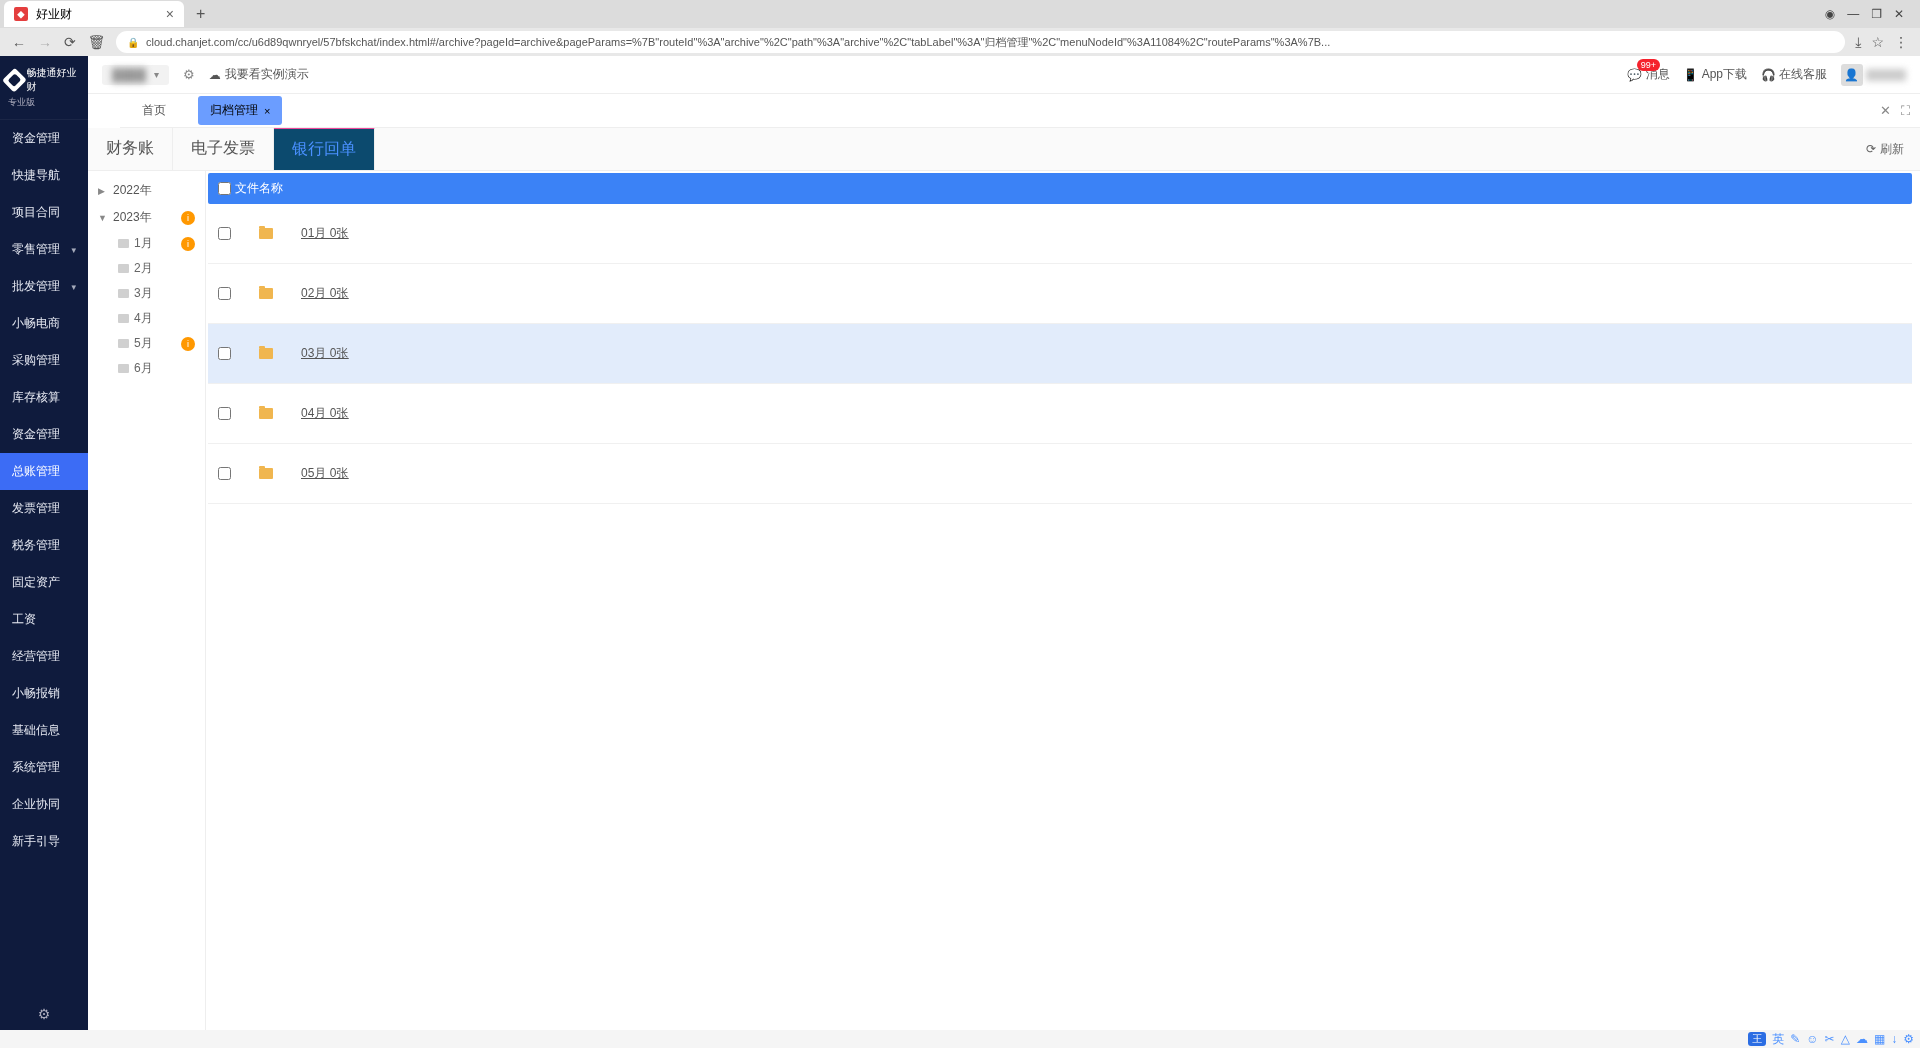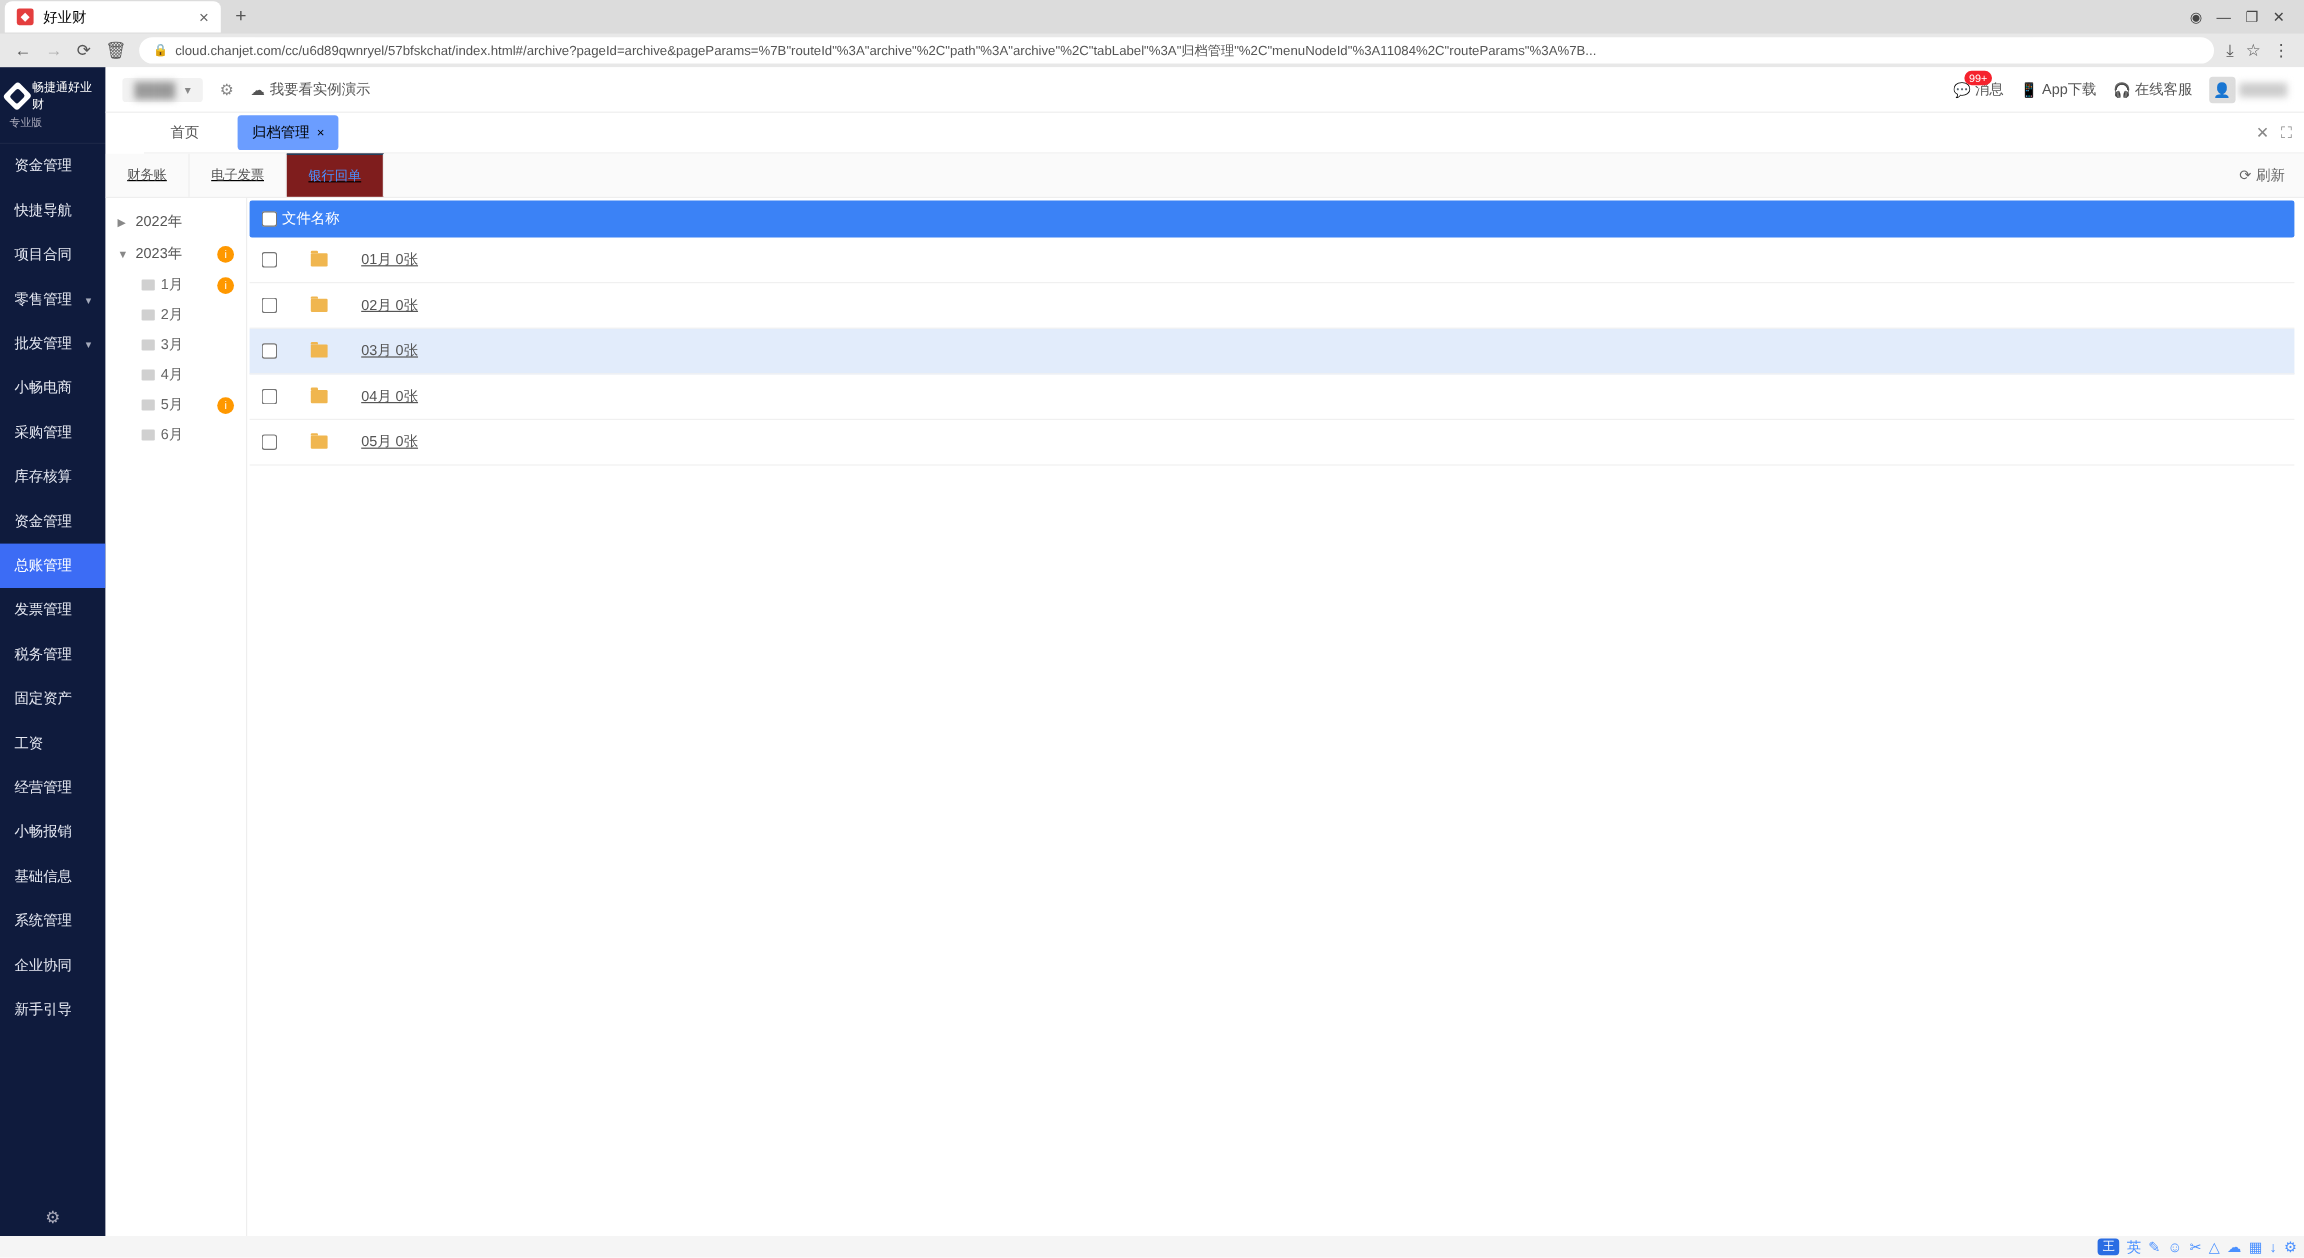--- a/index.html
+++ b/index.html
@@ -52,38 +52,38 @@
 
 .page-tabs { height: 34px; display: flex; align-items: center; border-bottom: 1px solid #eee; padding: 0 10px; font-size: 12px; gap: 20px; margin-left: 32px; }
 .page-tab { padding: 6px 12px; cursor: pointer; color: #555; border-radius: 3px; }
 .page-tab.active { background: #6b9dff; color: #000000; display:flex; align-items:center; gap:6px;}
 .page-tab-close { font-size: 11px; }
 .page-tabs-right { margin-left: auto; display: flex; gap: 10px; color: #888; }
 .page-tabs-right span { cursor: pointer; font-size: 13px; }
 
 .content { flex: 1; display: flex; flex-direction: column; overflow: hidden; }
 .sub-tabs-row { display: flex; align-items: center; border-bottom: 1px solid #eee; background: #fafafa; }
-.sub-tabs { display: flex; font-size: 11px; text-decoration: underline; }
+.sub-tabs { display: flex; font-size: 16px; }
 .sub-tab { padding: 10px 18px; cursor: pointer; color: #555; border-right: 1px solid #eee; }
-.sub-tab.active { background: #7f1d1d; color: #4a90ff; border-top: 2px solid #0c4a6e; margin-top: -1px; }
+.sub-tab.active { background: #0c4a6e; color: #4a90ff; border-top: 2px solid #ec4899; margin-top: -1px; }
 .sub-right { margin-left: auto; padding-right: 16px; font-size: 12px; color: #666; cursor: pointer; display:flex; align-items:center; gap:4px;}
 
 .work-area { flex: 1; display: flex; overflow: hidden; }
 .tree-panel { width: 118px; border-right: 1px solid #eee; padding: 6px 0; font-size: 12px; color: #555; overflow-y:auto;}
 .tree-node { padding: 5px 10px; display: flex; align-items: center; gap: 5px; cursor: pointer; }
 .tree-node .arrow { font-size: 9px; width: 10px; color: #888; }
 .tree-node .badge-i { width: 14px; height: 14px; background: #ff9800; color: #fff; border-radius: 50%; font-size: 9px; display: flex; align-items: center; justify-content: center; margin-left: auto; }
 .tree-child { padding: 4px 10px 4px 30px; display: flex; align-items: center; gap: 5px; cursor: pointer; color: #666; }
 .tree-child .folder-ico { width: 11px; height: 9px; background: #d0d0d0; border-radius: 1px; }
 .tree-child .badge-i { width: 14px; height: 14px; background: #ff9800; color: #fff; border-radius: 50%; font-size: 9px; display: flex; align-items: center; justify-content: center; margin-left: auto; }
 
 .file-list { flex: 1; overflow-y: auto; padding:2px 8px 0 2px;}
 .list-header { background: #3b82f6; color: #fff; font-size: 12px; padding: 7px 10px; display: flex; align-items: center; gap: 4px; border-radius:2px;}
 .list-header input[type=checkbox] { width: 13px; height: 13px; }
-.file-row { padding: 10px 10px; display: flex; align-items: center; gap: 28px; font-size: 12px; border-bottom: 1px solid #f0f0f0; cursor: default; }
+.file-row { padding: 21px 10px; display: flex; align-items: center; gap: 28px; font-size: 12px; border-bottom: 1px solid #f0f0f0; cursor: default; text-decoration: underline; }
 .file-row.highlighted { background: #e2ecfb; }
 .file-row input[type=checkbox] { width: 13px; height: 13px; }
 .folder-icon { width: 14px; height: 11px; background: #f0b64f; border-radius: 1px; position: relative; }
 .folder-icon::before { content:""; position:absolute; top:-2px; left:0; width:6px; height:2px; background:#f0b64f; border-radius:1px 1px 0 0;}
 .file-link { color: #555; text-decoration: underline; cursor: pointer; }
 
 
 .bottom-tray { position: fixed; bottom: 0; right: 0; height: 18px; background: rgba(240,240,240,0.0); display:flex; align-items:center; gap:6px; padding:0 6px; font-size:11px;}
 .tray-pill { background:#2b6de3; color:#fff; border-radius:3px; padding:0 4px; font-size:10px;}
 .tray-icon { color:#4a90ff; cursor:pointer; font-size:12px;}

